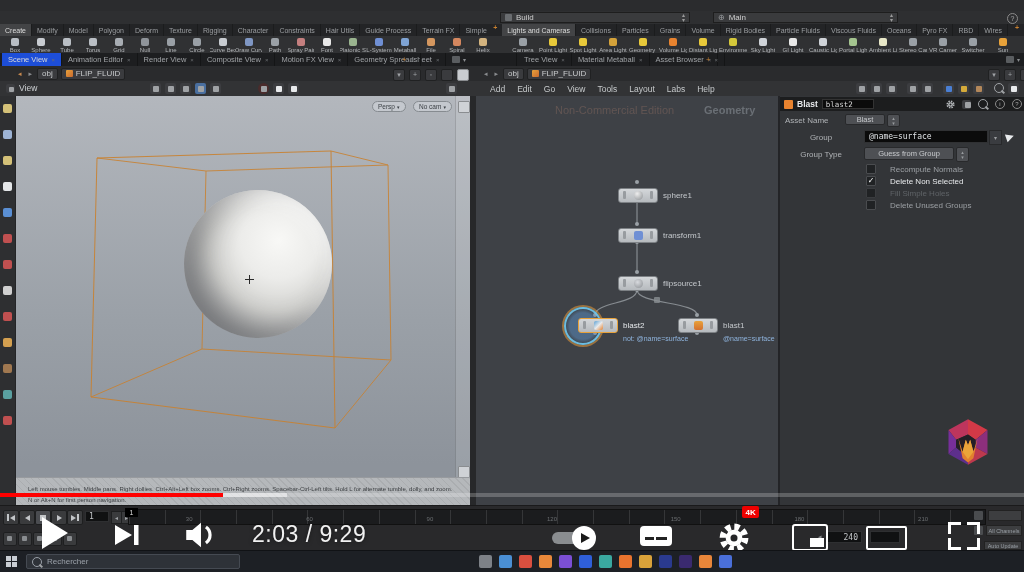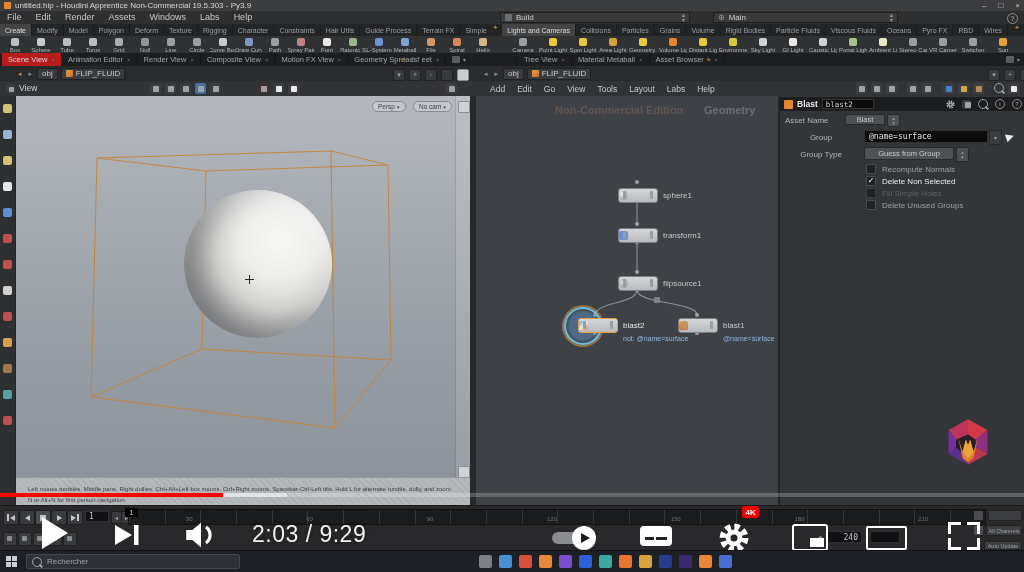--- a/index.html
+++ b/index.html
@@ -38,21 +38,21 @@
   .ticon{width:8px;height:8px;border-radius:2px;display:block}
   .tlabel{font-size:6px;color:#b2b5b8;white-space:nowrap;max-width:28px;overflow:hidden;transform:translateY(1px)}
 
   
   .panetabs{position:absolute;top:53px;left:0;width:1024px;height:13px;background:#1d1e20;
             font-size:7.5px;color:#9fa2a5;border-bottom:1px solid #151617}
   .ptgroup{position:absolute;top:0;height:13px;display:flex}
   .ptgroup .tab{padding:0 6px;display:flex;align-items:center;border-right:1px solid #141516;white-space:nowrap}
   .ptgroup .tab::after{content:"×";margin-left:4px;color:#6a6d70;font-size:6px}
   .pt-left{left:2px}.pt-right{left:506px}
-  .pt-left div.tab:first-of-type{background:#b91c1c;color:#d8d8d8}
+  .pt-left div.tab:first-of-type{background:#1d4ed8;color:#d8d8d8}
   .stubtab{width:10px;border-right:1px solid #141516}
   .ptico{position:absolute;top:3px;width:8px;height:7px;background:#5a5d60;border-radius:1px}
   .ptarrow{position:absolute;top:3px;color:#8a8d90;font-size:6px}
   .pathrow{position:absolute;top:66px;left:0;width:1024px;height:15px;background:#2a2b2d;border-bottom:1px solid #1d1e1f}
   .pbar{position:absolute;top:0;height:15px;display:flex;align-items:center;gap:3px;font-size:8px}
   .navarrow{color:#8a8d90;font-size:7px;padding:0 2px}
   .navarrow.first{color:#c98a4f}
   .crumb{background:#3a3b3e;border:1px solid #202122;border-radius:2px;color:#c8cacc;
          padding:0 4px;height:10px;display:flex;align-items:center;gap:3px}
   .nodeico{width:7px;height:7px;background:linear-gradient(135deg,#e8a23a,#c96a2f);border-radius:1px}
@@ -91,25 +91,25 @@
   .vscroll{position:absolute;left:439px;top:0;width:15px;height:409px;background:rgba(255,255,255,.12);border-left:1px solid rgba(0,0,0,.15)}
   .vsq{position:absolute;left:2px;width:10px;height:10px;background:#cfd2d6;border:1px solid #8a8d90;border-radius:1px}
   .hatch{position:absolute;left:0;top:381px;width:454px;height:28px;background:#b5b8bb;
          background-image:repeating-linear-gradient(45deg,rgba(0,0,0,.06) 0 1px,transparent 1px 5px);
          border-top:1px solid #979a9e}
   .helptxt{position:absolute;left:12px;font-size:6px;color:#3a3d40;white-space:nowrap}
 
   
   .network{position:absolute;left:470px;top:96px;width:308px;height:409px;background:#3e4146;overflow:hidden}
   .network::before{content:"";position:absolute;left:0;top:0;width:6px;height:409px;background:#27282a}
-  .wm1{position:absolute;left:85px;top:8px;font-size:11px;font-weight:bold;color:#6b5a56;opacity:.8;white-space:nowrap}
+  .wm1{position:absolute;left:85px;top:8px;font-size:11px;font-weight:normal;color:#6b5a56;opacity:.8;white-space:nowrap}
   .wm2{position:absolute;left:234px;top:8px;font-size:11px;font-weight:bold;color:#6a6f75;white-space:nowrap}
   .wires{position:absolute;left:0;top:0}
   .node{position:absolute;width:38px;height:13px;background:linear-gradient(#d4d7da,#b6babe);
-        border:1px solid #7d8185;border-radius:3px;display:flex;align-items:center;justify-content:flex-start}
+        border:1px solid #7d8185;border-radius:3px;display:flex;align-items:center;justify-content:center}
   .nstripe{position:absolute;top:2px;width:3px;height:8px;background:#989ca0;border-radius:1px}
   .nstripe.l{left:4px}.nstripe.r{right:4px}
   .nicon{width:9px;height:9px;border-radius:2px}
   .nlabel{position:absolute;left:44px;top:2px;font-size:8px;color:#c4c8cc;white-space:nowrap}
   .nbadge{position:absolute;left:44px;top:16px;font-size:7px;color:#8fb4de;white-space:nowrap}
   .halo{position:absolute;left:94px;top:211px;width:34px;height:34px;border-radius:50%;
         background:radial-gradient(circle,rgba(90,140,190,.55) 0 55%,rgba(90,140,190,.15) 70%,transparent 72%);
         border:2px solid rgba(111,195,232,.95);box-shadow:0 0 0 2px rgba(232,155,58,.55)}
   .locktag{position:absolute;left:184px;top:201px;width:6px;height:6px;background:#8a8e92;border-radius:1px;opacity:.8}
 
@@ -124,21 +124,21 @@
   .rlabel{position:absolute;width:78px;text-align:center;font-size:8px;color:#b0b3b6}
   .pchip{position:absolute;background:#4e5054;border:1px solid #28292b;border-radius:2px;color:#c8cacd;
          font-size:7.5px;display:flex;align-items:center;justify-content:center;box-sizing:border-box}
   .pstep{position:absolute;width:11px;background:#4e5054;border:1px solid #28292b;border-radius:2px;
          color:#9a9da0;font-size:5px;line-height:5px;text-align:center;display:flex;flex-direction:column;justify-content:center}
   .pfield{position:absolute;background:#0b0b0b;border:1px solid #303133;color:#dfe2e5;
           font-family:"DejaVu Sans Mono",monospace;font-size:8px;display:flex;align-items:center;padding:0 4px;box-sizing:border-box}
   .pdrop{position:absolute;width:11px;background:#3a3c40;border:1px solid #28292b;color:#9a9da0;
          font-size:6px;display:flex;align-items:center;justify-content:center}
   .selarrow{position:absolute;width:0;height:0;border-left:8px solid #e8eaec;border-top:4px solid transparent;border-bottom:4px solid transparent;transform:rotate(-20deg)}
-  .cbrow{position:absolute;display:flex;align-items:center;gap:6px}
+  .cbrow{position:absolute;display:flex;align-items:center;gap:14px}
   .cbox{width:8px;height:8px;background:#202224;border:1px solid #4a4c4f;border-radius:1px;
         color:#fff;font-size:8px;line-height:8px;text-align:center}
   .cblabel{font-size:8px;color:#9ca0a4}
   .cbrow.on .cblabel{color:#e8eaec}
   .cbrow.dis .cblabel{color:#5f6367}.cbrow.dis .cbox{border-color:#3a3c3f}
 
   
   .playbar{position:absolute;left:0;top:505px;width:1024px;height:45px;background:#29292b;border-top:1px solid #1a1a1b}
   .tbtn{position:absolute;top:4px;width:14px;height:13px;background:#3a3b3d;border:1px solid #1e1f20;border-radius:2px;
         display:flex;align-items:center;justify-content:center;gap:1px}
@@ -215,32 +215,22 @@
   <svg width="0" height="0" style="position:absolute">
     <defs>
       <symbol id="gear" viewBox="0 0 20 20">
         <circle cx="10" cy="10" r="7" fill="none" stroke="currentColor" stroke-width="4" stroke-dasharray="3.2 2.3"></circle>
         <circle cx="10" cy="10" r="5.2" fill="currentColor"></circle>
         <circle cx="10" cy="10" r="2.2" fill="#242527"></circle>
       </symbol>
     </defs>
   </svg>
 
-  <div class="titlebar">
-    <span class="appico"></span>
-    <span>untitled.hip - Houdini Apprentice Non-Commercial 19.5.303 - Py3.9</span>
-    <span class="winbtns">
-      <span>–</span>
-      <span>□</span>
-      <span>×</span>
-    </span>
-  </div>
 
   <div class="menubar">
-    <span><span class="mi">File</span><span class="mi">Edit</span><span class="mi">Render</span><span class="mi">Assets</span><span class="mi">Windows</span><span class="mi">Labs</span><span class="mi">Help</span></span>
     <span class="deskchip" style="left:500px;width:190px">
       <span class="chipico"></span>
       <span>Build</span>
       <span class="stepper">▴<br>▾</span>
     </span>
     <span class="deskchip" style="left:713px;width:185px">
       <span style="color:#9a9da0">⊕</span>
       <span>Main</span>
       <span class="stepper">▴<br>▾</span>
     </span>

